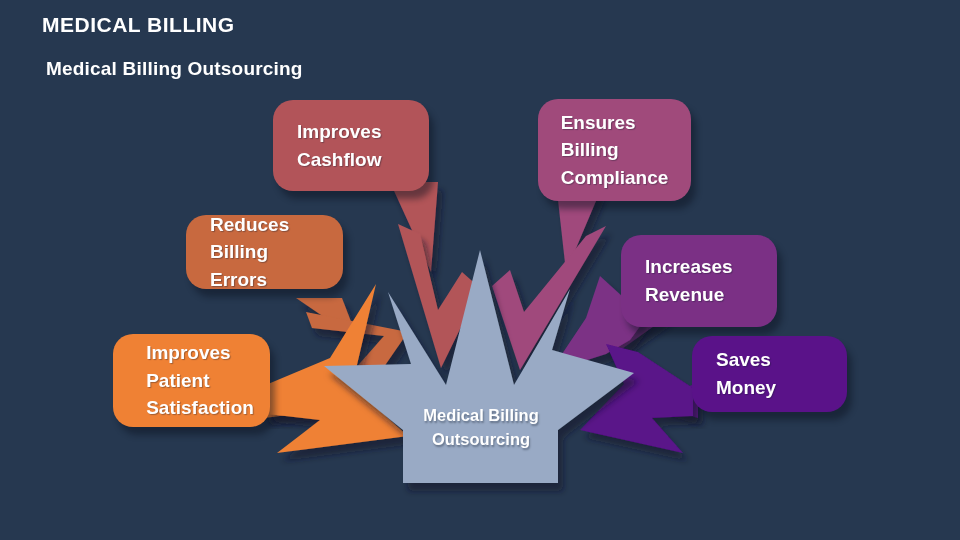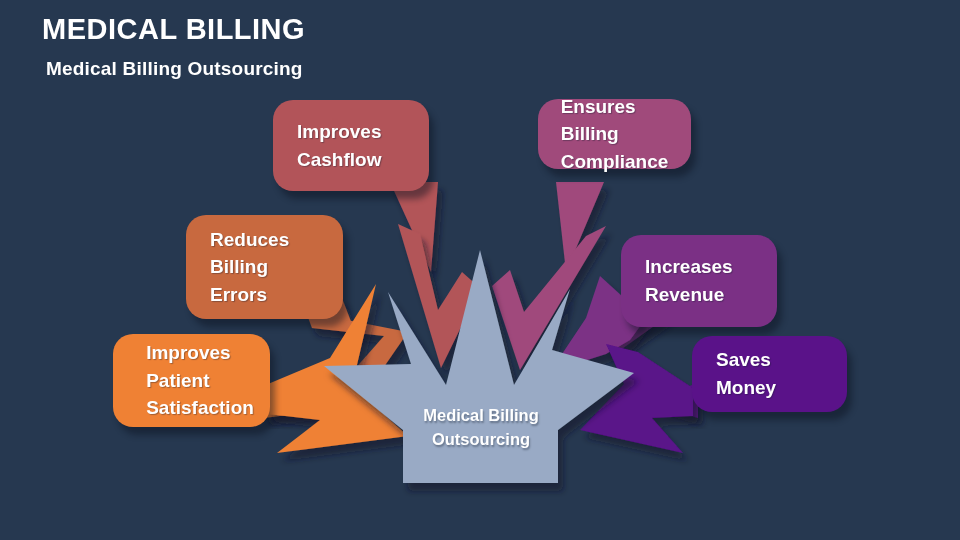--- a/index.html
+++ b/index.html
@@ -4,21 +4,21 @@
 <style>
   html,body{margin:0;padding:0;background:#111;}
   .slide{
     position:relative;
     width:960px;height:540px;
     overflow:hidden;
     font-family:"Liberation Sans", sans-serif;
   }
   .title{
     position:absolute;left:42px;top:13px;margin:0;
-    font-size:29px;font-weight:bold;color:#ffffff;letter-spacing:.5px;
+    font-size:21px;font-weight:bold;color:#ffffff;letter-spacing:.5px;
   }
   .subtitle{
     position:absolute;left:46px;top:58px;margin:0;
     font-size:19px;font-weight:bold;color:#ffffff;letter-spacing:.2px;
   }
   .gfx{position:absolute;left:0;top:0;}
   .bubble{
     position:absolute;
     border-radius:20px;
     box-shadow:5px 8px 6px rgba(10,18,30,.45);
@@ -64,25 +64,25 @@
     <polygon filter="url(#ds)" points="268,384 330,358 376,284 352,386 408,436 277,453 320,420 268,414" fill="#EF8134"></polygon>
     <polygon filter="url(#ds)" points="693,388 638,352 606,344 624,384 580,430 683,453 652,418 693,416" fill="#5A1289"></polygon>
 
     <polygon filter="url(#ds)" points="403,483 403,430 324,366 411,364 388,292 446,385 480,250 514,385 570,289 552,350 634,373 558,430 558,483" fill="#99AAC5"></polygon>
   </svg>
 
   <div class="bubble" style="left: 273px; top: 100px; width: 156px; height: 91px; background: rgb(178, 84, 89);">
     <span class="bubble-text">Improves Cashflow</span>
   </div>
 
-  <div class="bubble" style="left: 538px; top: 99px; width: 153px; height: 70px; background: rgb(160, 74, 123);">
+  <div class="bubble" style="left: 538px; top: 99px; width: 153px; height: 102px; background: rgb(160, 74, 123);">
     <span class="bubble-text">Ensures Billing Compliance</span>
   </div>
 
-  <div class="bubble" style="left: 186px; top: 215px; width: 157px; height: 104px; background: rgb(200, 105, 63);">
+  <div class="bubble" style="left: 186px; top: 215px; width: 157px; height: 74px; background: rgb(200, 105, 63);">
     <span class="bubble-text">Reduces Billing Errors</span>
   </div>
 
   <div class="bubble" style="left: 621px; top: 223px; width: 156px; height: 92px; background: rgb(123, 48, 133); margin-top: 12px;">
     <span class="bubble-text">Increases Revenue</span>
   </div>
 
   <div class="bubble" style="left: 113px; top: 334px; width: 157px; height: 93px; background: rgb(239, 129, 52); padding-left: 41px;">
     <span class="bubble-text">Improves Patient Satisfaction</span>
   </div>

